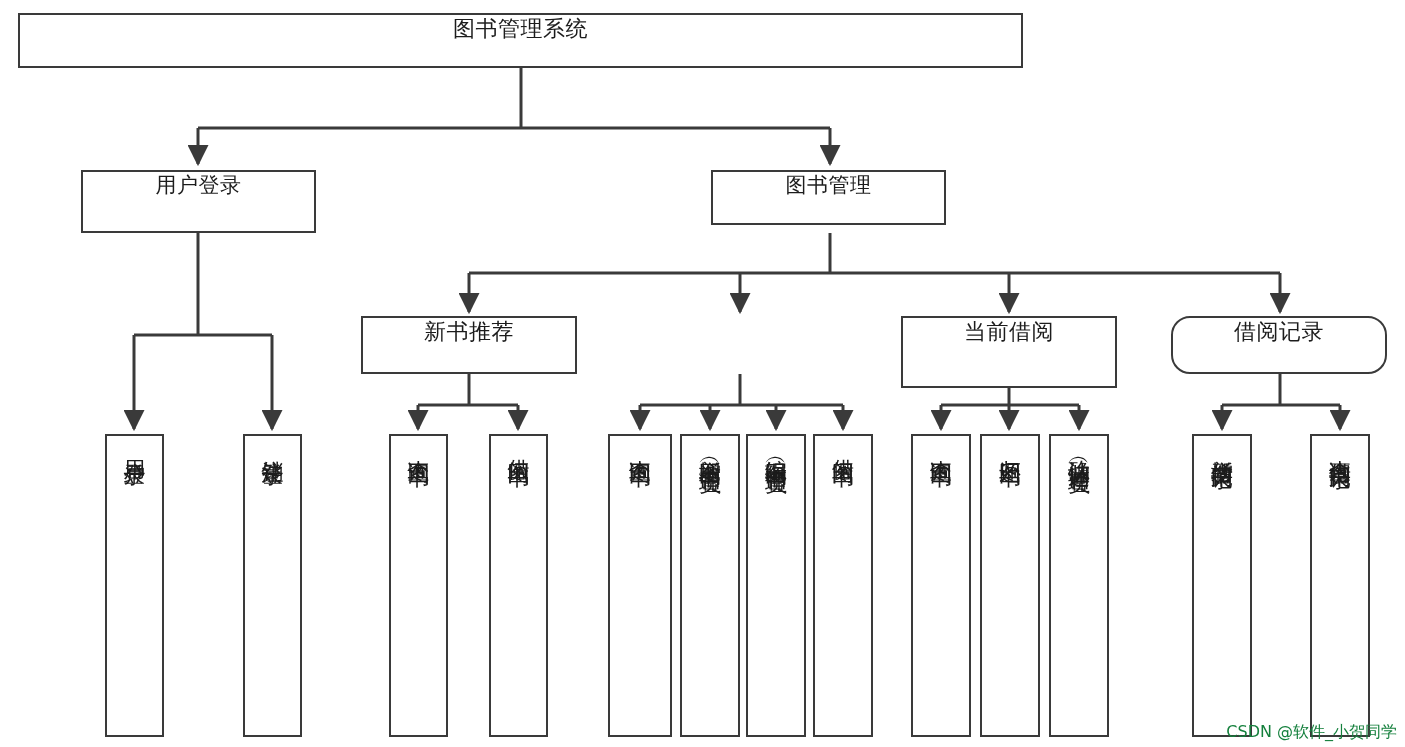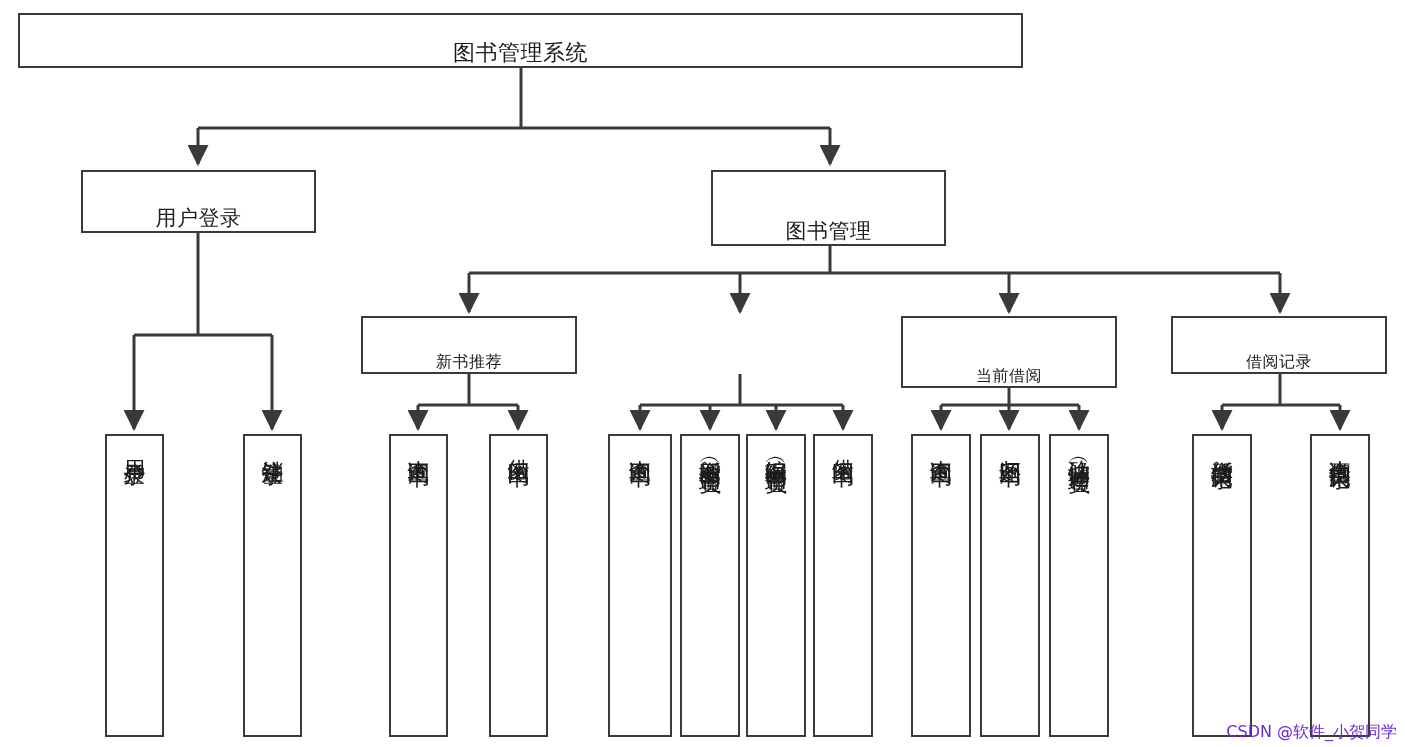--- a/index.html
+++ b/index.html
@@ -22,36 +22,36 @@
     width:1405px;
     height:747px;
   }
   
   .node{
     position:absolute;
     box-sizing:border-box;
     background:#ffffff;
     border:2.5px solid #3a3a3a;
     display:flex;
-    align-items:flex-end;
+    align-items:flex-start;
     justify-content:center;
     z-index:3;
   }
   .node .label{
     font-size:21px;
     line-height:1.25;
     color:#1c1c1c;
     letter-spacing:0.5px;
     white-space:nowrap;
     text-align:center;
   }
   
   .node.root .label{ font-size:22px; }
   .node.lvl2 .label{ font-size:21px; }
-  .node.lvl3 .label{ font-size:16px; }
+  .node.lvl3 .label{ font-size:22px; }
 
   
   .node.leaf{
     align-items:flex-start;
     justify-content:center;
     padding-top:6px;
   }
   .node.leaf .label{
     writing-mode:vertical-rl;
     text-orientation:upright;
@@ -61,21 +61,21 @@
     white-space:normal;
     max-height:290px;
   }
 
   
   #watermark{
     position:absolute;
     right:8px;
     bottom:4px;
     font-size:16px;
-    color:#6d28d9;
+    color:#15803d;
     z-index:5;
     white-space:nowrap;
     user-select:none;
   }
 </style>
 </head>
 <body>
 
 <div id="canvas">
 
@@ -131,31 +131,31 @@
     </g>
   </svg>
 
   <div class="node root" style="left:18px; top:13px; width:1005px; height:55px;">
     <span class="label">图书管理系统</span>
   </div>
 
   <div class="node lvl2" style="left:81px; top:170px; width:235px; height:63px;">
     <span class="label">用户登录</span>
   </div>
-  <div class="node lvl2" style="left:711px; top:170px; width:235px; height:76px;">
+  <div class="node lvl2" style="left:711px; top:170px; width:235px; height:55px;">
     <span class="label">图书管理</span>
   </div>
 
   <div class="node lvl3" style="left:361px; top:316px; width:216px; height:58px;">
     <span class="label">新书推荐</span>
   </div>
   <div class="node lvl3" style="left:901px; top:316px; width:216px; height:72px;">
     <span class="label">当前借阅</span>
   </div>
-  <div class="node lvl3" style="left:1171px; top:316px; width:216px; height:58px;">
+  <div class="node lvl3" style="left:1171px; top:316px; width:216px; height:58px;border-radius:19px;">
     <span class="label">借阅记录</span>
   </div>
 
   <div class="node leaf" style="left:105px; top:434px; width:59px; height:303px;">
     <span class="label">用户登录</span>
   </div>
   <div class="node leaf" style="left:243px; top:434px; width:59px; height:303px;">
     <span class="label">注销登录</span>
   </div>
 

